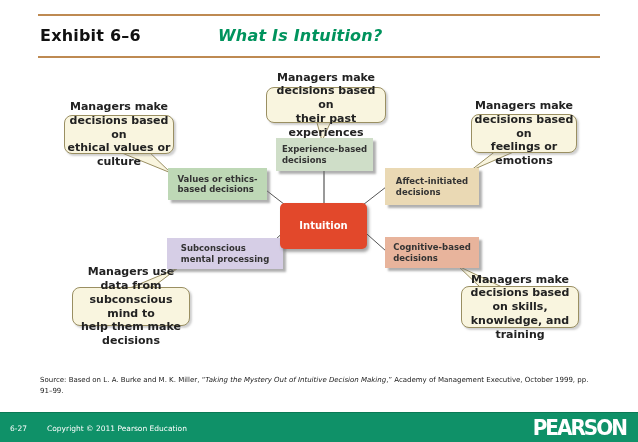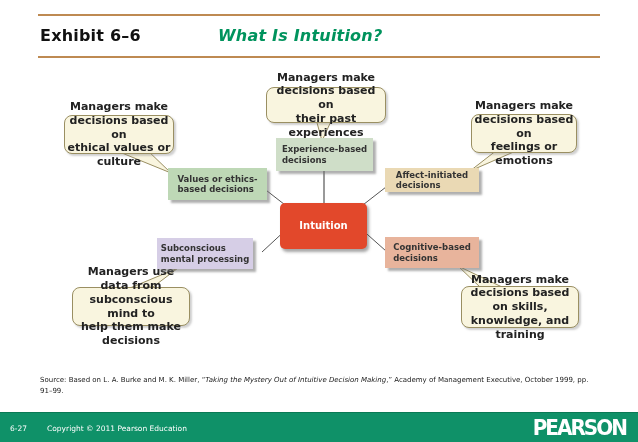--- a/index.html
+++ b/index.html
@@ -23,22 +23,22 @@
   }
   
   .overlay{position:absolute;left:0;top:0;width:638px;height:442px;pointer-events:none;}
   .node{
     position:absolute;display:flex;align-items:center;justify-content:center;text-align:left;
     font-size:8.5px;font-weight:bold;color:#333;line-height:1.2;white-space:pre-line;
     box-shadow:2.5px 2.5px 2px rgba(110,110,110,0.55);
   }
   .node-values{left:168px;top:168px;width:99px;height:32px;background:#bed8b6;}
   .node-experience{left:276px;top:138px;width:97px;height:33px;background:#cfdec8;}
-  .node-affect{left:385px;top:168px;width:94px;height:24px;background:#ead9b4;}
-  .node-subconscious{left:157px;top:238px;width:96px;height:31px;background:#d6cee6;}
+  .node-affect{left:385px;top:168px;width:94px;height:37px;background:#ead9b4;}
+  .node-subconscious{left:167px;top:238px;width:116px;height:31px;background:#d6cee6;}
   .node-cognitive{left:385px;top:237px;width:94px;height:31px;background:#e8b49c;}
   .node-intuition{
     left:280px;top:203px;width:87px;height:46px;background:#e2482b;border-radius:5px;
     color:#ffffff;font-size:10px;box-shadow:2px 2.5px 3px rgba(80,80,80,0.5);
   }
   .callout{
     position:absolute;display:flex;align-items:center;justify-content:center;text-align:center;
     font-size:11px;font-weight:bold;color:#222;line-height:1.25;white-space:pre-line;
     background:#f9f5df;border:1px solid #9a8f62;border-radius:8px;
     box-shadow:2px 2px 2px rgba(120,120,120,0.35);

